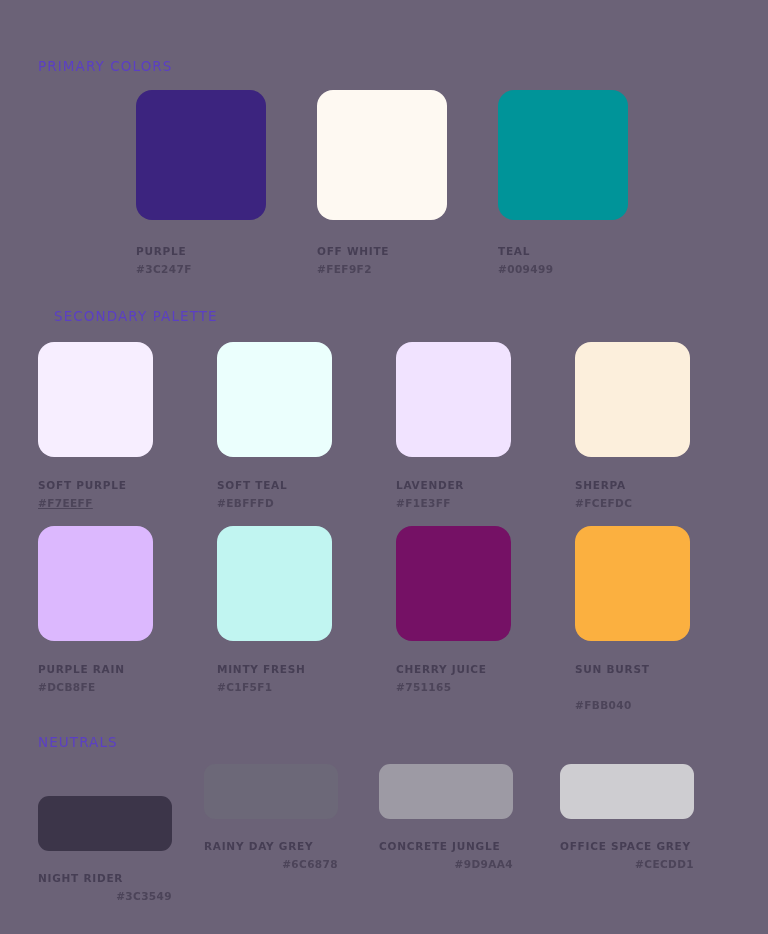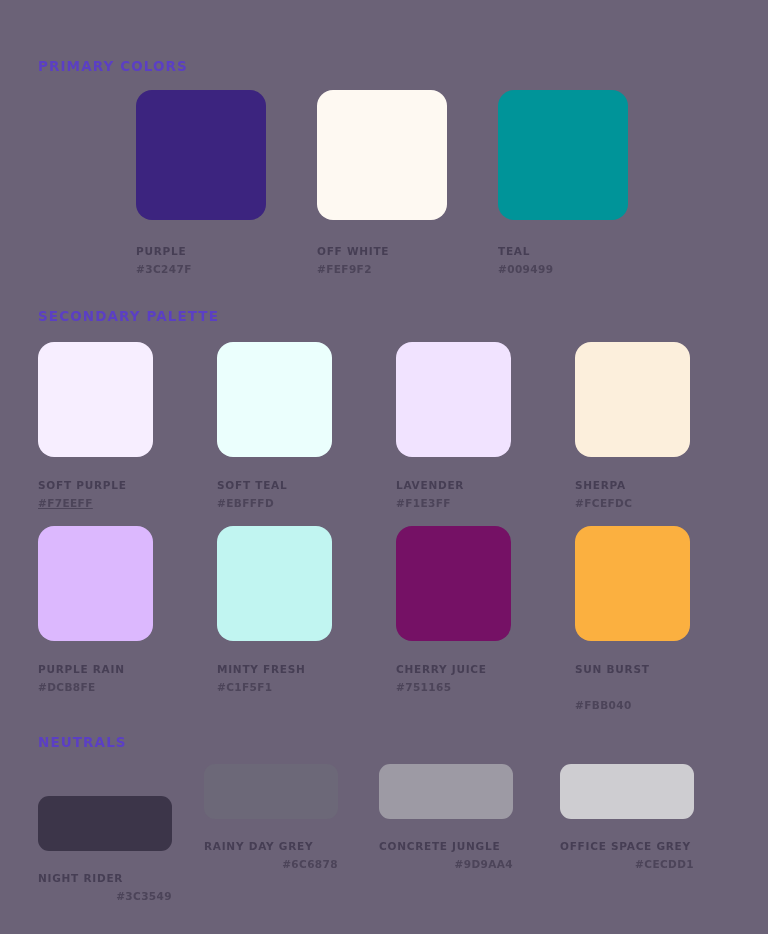--- a/index.html
+++ b/index.html
@@ -16,21 +16,21 @@
   }
   .page {
     position: relative;
     width: 768px;
     height: 934px;
     box-sizing: border-box;
   }
 
   .section-title {
     font-family: "DejaVu Sans", sans-serif;
-    font-weight: bold;
+    font-weight: normal;
     font-size: 13.5px;
     letter-spacing: 1.1px;
     color: #5B3FC4;
     text-transform: uppercase;
     margin: 0;
   }
 
   .swatch-label {
     font-family: "DejaVu Sans", sans-serif;
     font-weight: bold;
@@ -64,21 +64,21 @@
     height: 130px;
     border-radius: 16px;
   }
   .primary-cell .swatch-label { margin-top: 25px; }
   .primary-cell .swatch-hex { margin-top: 6px; }
   #primary-cell-0 { left: 136px; }
   #primary-cell-1 { left: 317px; }
   #primary-cell-2 { left: 498px; }
 
   
-  #secondary-title { position: absolute; left: 38px; top: 308px; }
+  #secondary-title { position: absolute; left: 54px; top: 308px; }
 
   .sec-row { position: absolute; left: 0; width: 768px; }
   #sec-row-0 { top: 342px; }
   #sec-row-1 { top: 526px; }
 
   .sec-cell { position: absolute; top: 0; }
   .sec-cell .swatch-box {
     width: 115px;
     height: 115px;
     border-radius: 16px;

